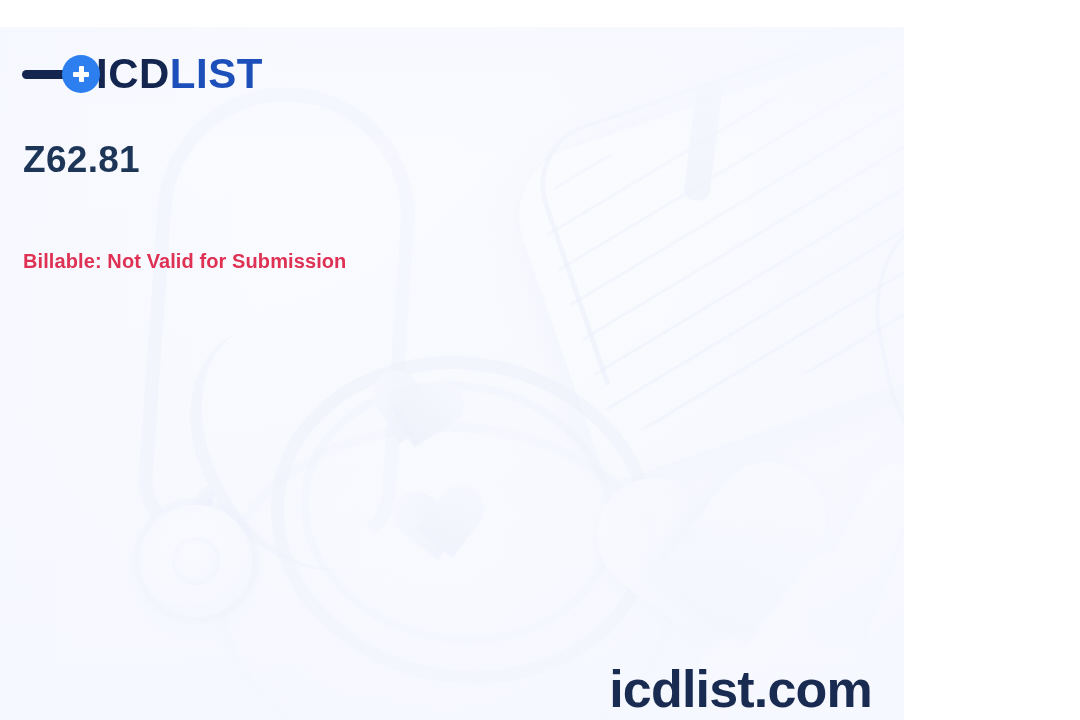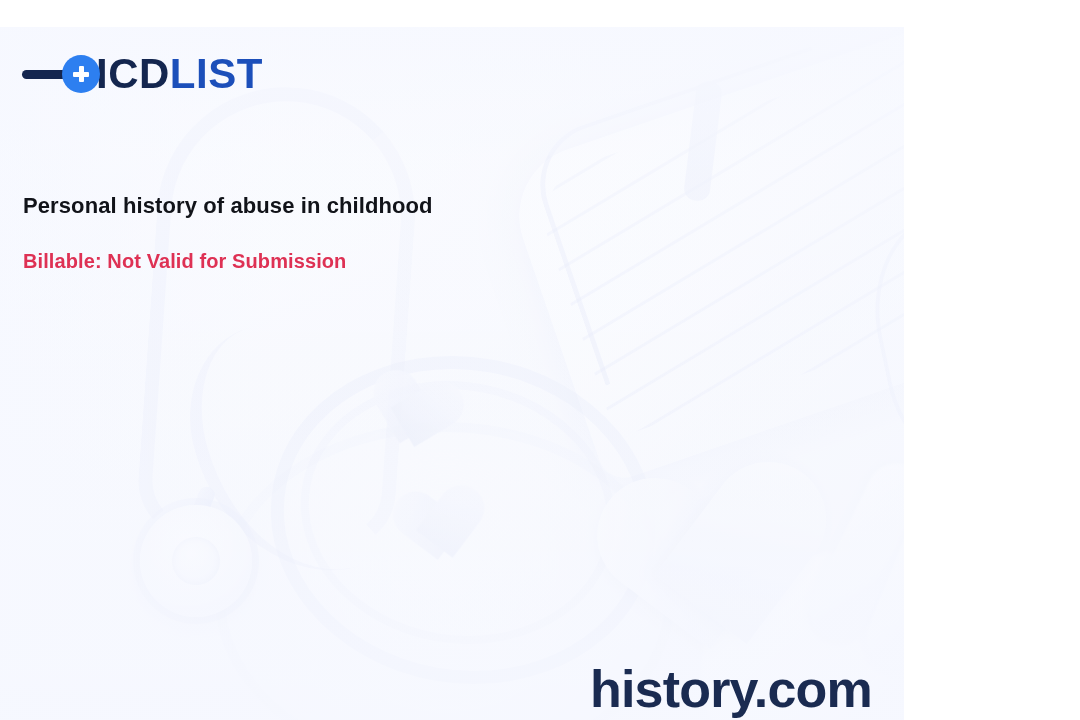--- a/index.html
+++ b/index.html
@@ -311,18 +311,18 @@
     <div class="header">
       <div class="logo">
         <span class="logo-dash"></span>
         <span class="logo-circle">
           <span class="logo-plus"></span>
         </span>
         <span class="logo-word"><span class="logo-icd">ICD</span><span class="logo-list">LIST</span></span>
       </div>
     </div>
 
-    <div class="desc">Personal history of abuse in childhood</div>
+    <div class="code">Z62.81</div>
     <div class="billable">Billable: Not Valid for Submission</div>
 
-    <div class="footer-brand">history.com</div>
+    <div class="footer-brand">icdlist.com</div>
   </div>
 </div>
 
 </body></html>

